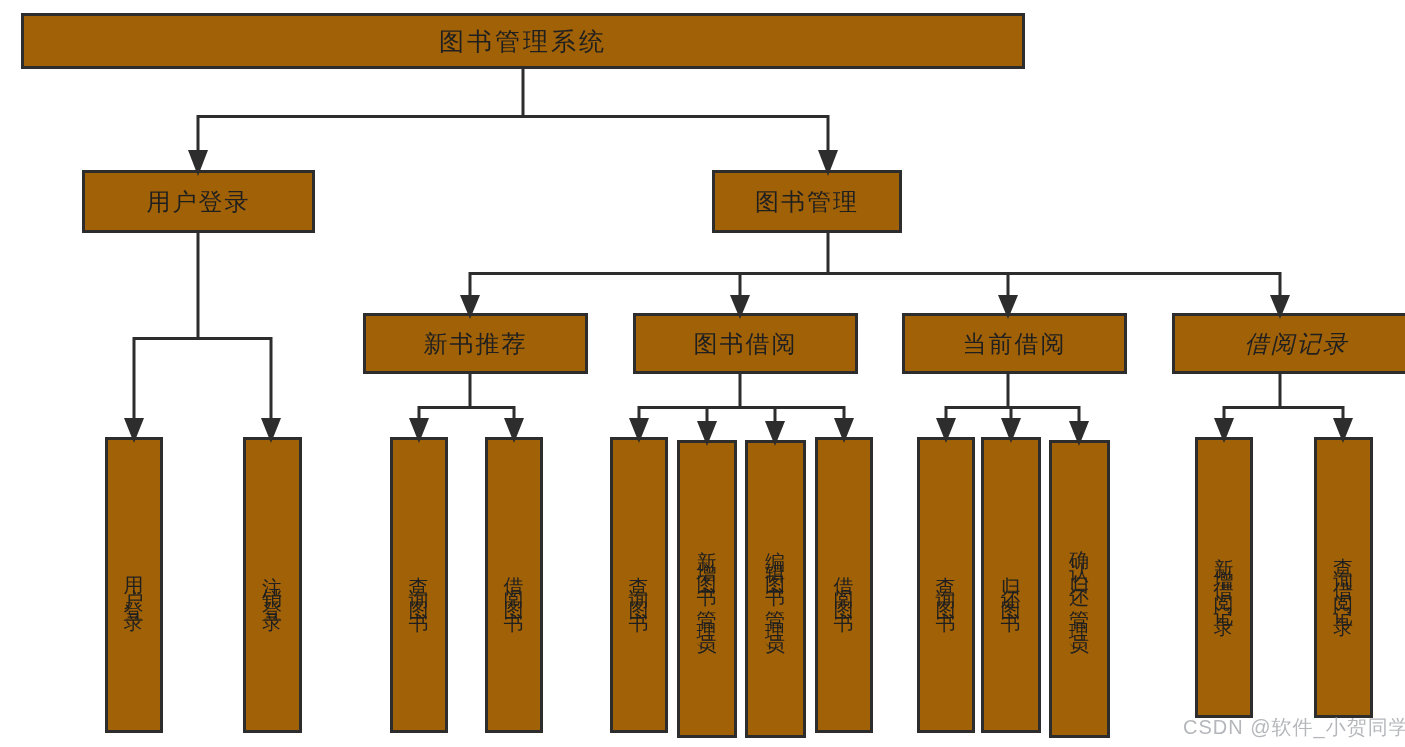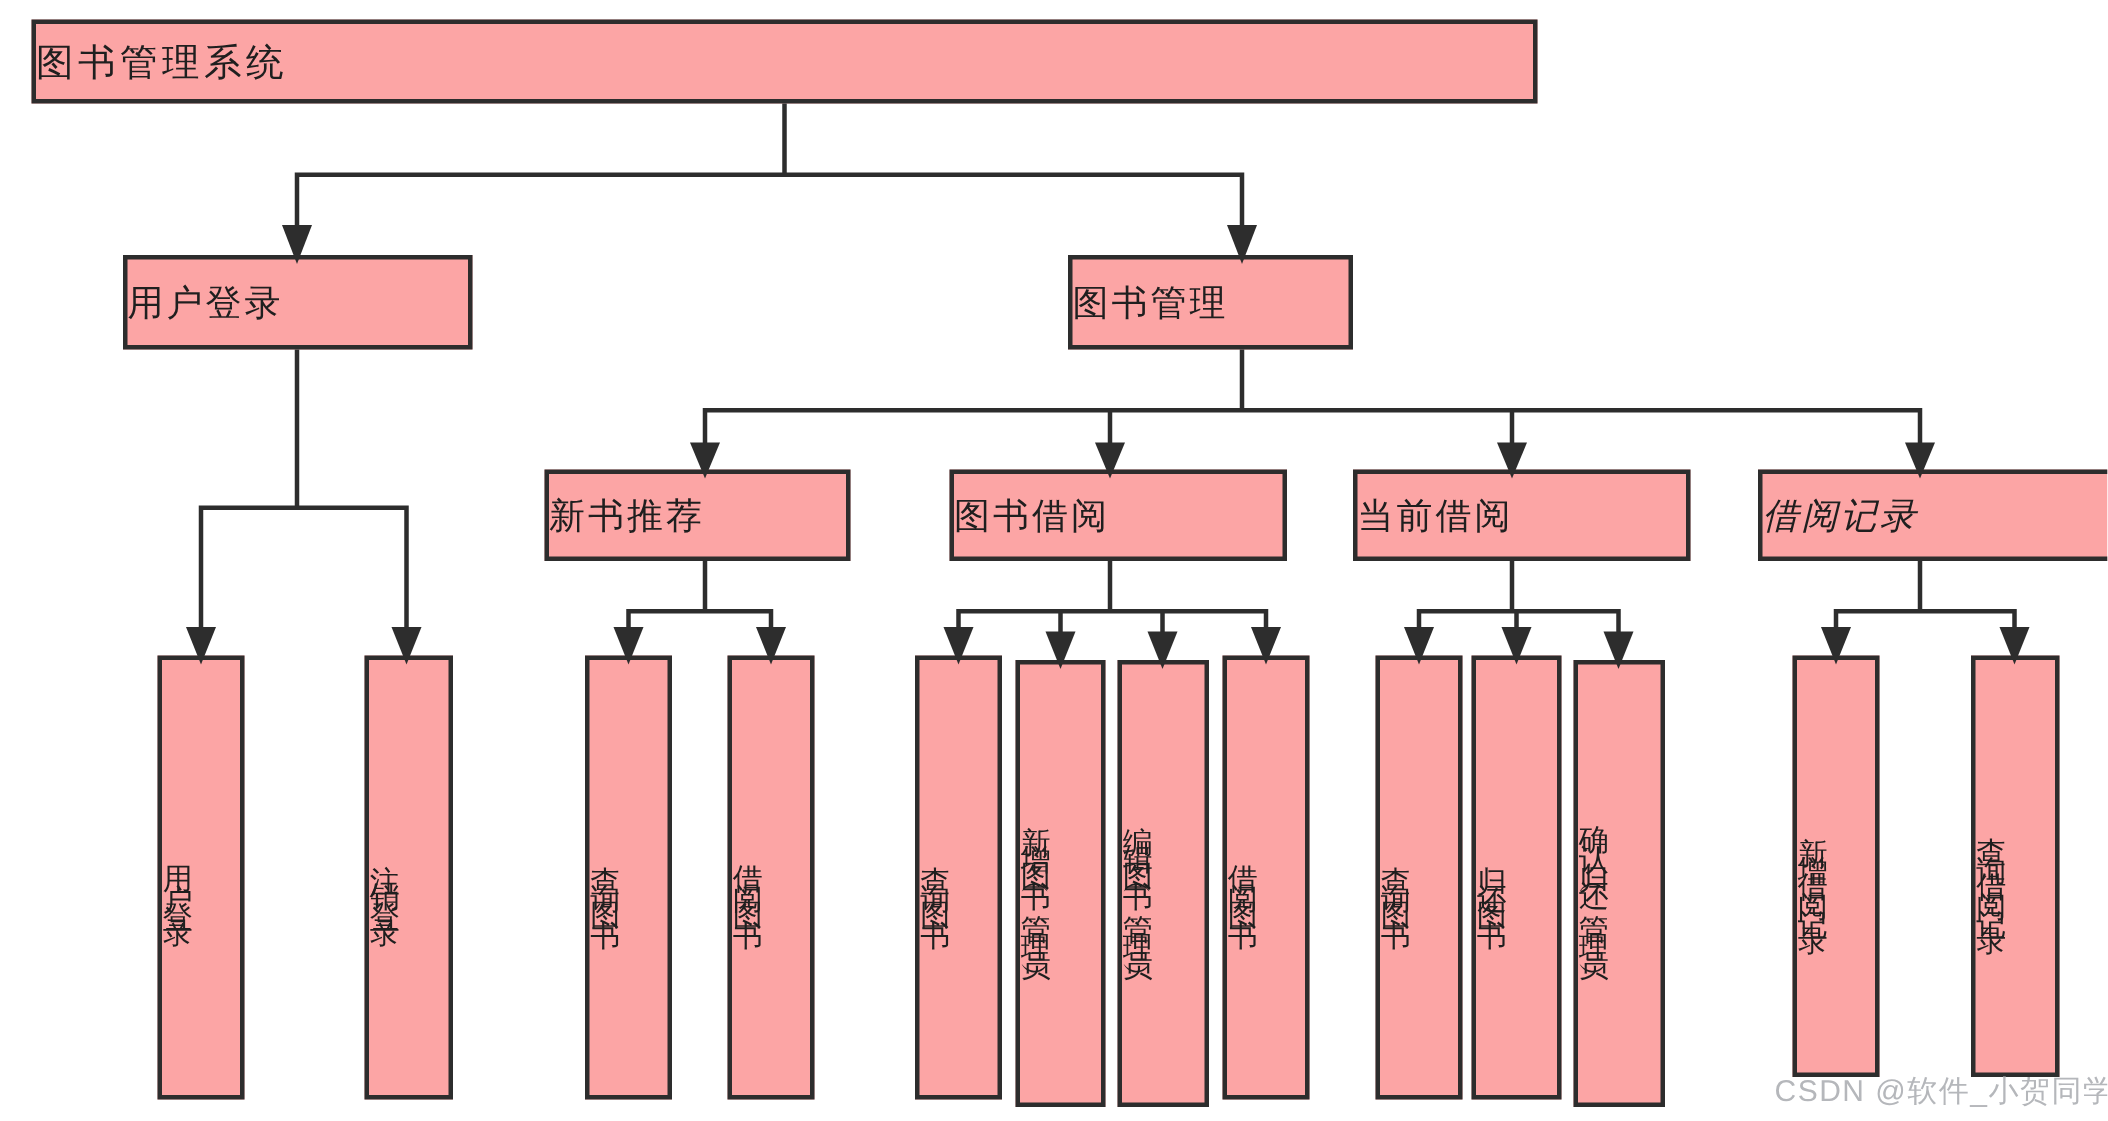--- a/index.html
+++ b/index.html
@@ -20,23 +20,24 @@
     position: absolute;
     left: 0;
     top: 0;
     pointer-events: none;
     z-index: 2;
   }
   .box {
     position: absolute;
     box-sizing: border-box;
     border: 3px solid #2d2d2d;
-    background: #fca5a5;
+    background: #a16207;
     display: flex;
     align-items: center;
+    justify-content: center;
     z-index: 1;
   }
   .hlabel {
     font-size: 24px;
     letter-spacing: 2px;
     white-space: nowrap;
     color: #1f1f1f;
   }
   .root .hlabel {
     font-size: 25px;
@@ -118,21 +119,21 @@
     <span class="hlabel">图书管理系统</span>
   </div>
 
   <div class="box" style="left:82px; top:170px; width:233px; height:63px;">
     <span class="hlabel">用户登录</span>
   </div>
   <div class="box" style="left:712px; top:170px; width:190px; height:63px;">
     <span class="hlabel">图书管理</span>
   </div>
 
-  <div class="box" style="left:363px; top:313px; width:204px; height:61px;">
+  <div class="box" style="left:363px; top:313px; width:225px; height:61px;">
     <span class="hlabel">新书推荐</span>
   </div>
   <div class="box" style="left:902px; top:313px; width:225px; height:61px;">
     <span class="hlabel">当前借阅</span>
   </div>
   <div class="box" style="left:633px; top:313px; width:225px; height:61px;">
     <span class="hlabel">图书借阅</span>
   </div>
   <div class="box" style="left:1172px; top:313px; width:249px; height:61px;font-style:italic;">
     <span class="hlabel">借阅记录</span>

